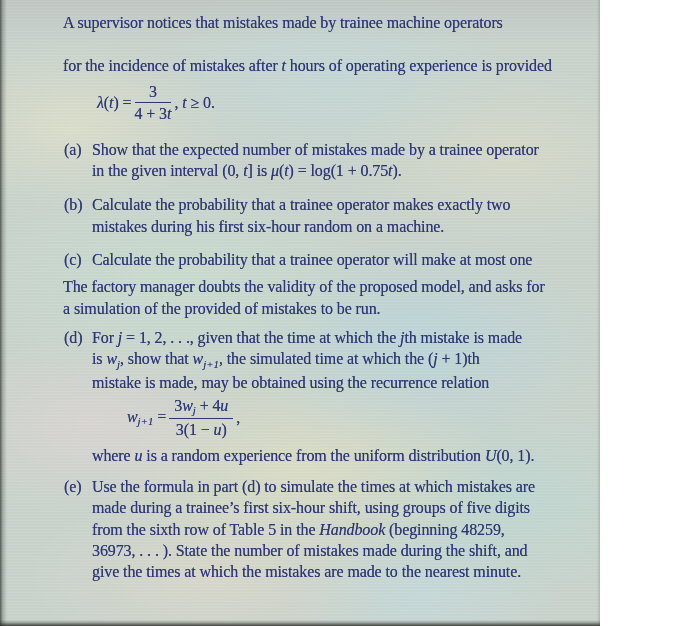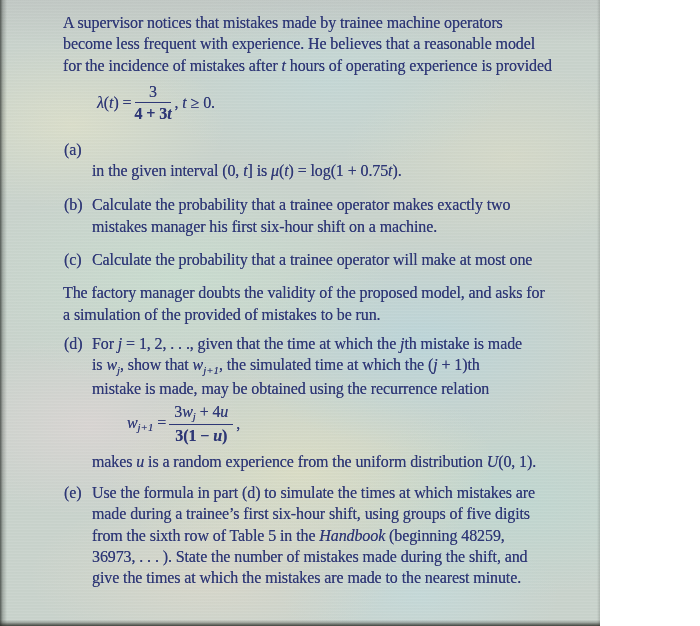--- a/index.html
+++ b/index.html
@@ -30,27 +30,27 @@
   .content { position:relative; padding-top:12px; }
 
   .it  { font-style:italic; }
   .sub { font-size:68%; position:relative; top:0.32em; letter-spacing:0; }
 
   .intro, .midpara { margin-left:63px; width:585px; }
 
   .formula-block { display:flex; align-items:center; margin:6px 0 8px 97px; }
   .frac { display:inline-flex; flex-direction:column; text-align:center; margin:0 3px; }
   .fnum { line-height:19px; padding:0 5px 1px; border-bottom:1.4px solid #2e3776; }
-  .fden { line-height:19px; padding-top:1px;font-weight:bold; }
+  .fden { line-height:19px; padding-top:1px; }
 
   .part { position:relative; display:flex; margin-left:64px; width:628px; }
   .part-a { margin-top:16px; }
   .part-b { margin-top:13px; }
   .part-c { margin-top:12px; }
-  .midpara { margin-top:12px; }
+  .midpara { margin-top:6px; }
   .part-d { margin-top:8px; }
   .part-e { margin-top:10px; }
   .plabel { flex:none; width:28px; }
   .pcontent { flex:1; max-width:548px; }
   .d-formula { margin:3px 0 6px 35px; }
   .mark {
     position:absolute; right:0; bottom:0;
     font-style:italic; white-space:nowrap;
   }
 
@@ -62,40 +62,40 @@
     background:linear-gradient(0deg, rgba(40,42,36,0.85), rgba(40,42,36,0.30) 55%, transparent); }
   .stray-mark { position:absolute; left:667px; top:5px; width:2px; height:7px;
     background:rgba(70,70,88,0.55); transform:rotate(12deg); border-radius:1px; }
 </style>
 </head>
 <body>
 
 <div class="page">
   <div class="content">
 
-    <div class="intro"><span>A supervisor notices that mistakes made by trainee machine operators</span><br><span>become less frequent with experience. He believes that a reasonable model</span><br><span>for the incidence of mistakes after </span><span class="it">t</span><span> hours of operating experience is provided</span><br></div>
+    <div class="intro"><span>A supervisor notices that mistakes made by trainee machine operators</span><br><br><span>for the incidence of mistakes after </span><span class="it">t</span><span> hours of operating experience is provided</span><br></div>
 
     <div class="formula-block">
       <span><span class="it">λ</span><span>(</span><span class="it">t</span><span>) = </span></span>
       <span class="frac">
         <span class="fnum"><span>3</span></span>
         <span class="fden"><span>4 + 3</span><span class="it">t</span></span>
       </span>
       <span><span>,   </span><span class="it">t</span><span> ≥ 0.</span></span>
     </div>
 
     <div class="part part-a">
       <span class="plabel">(a)</span>
-      <div class="pcontent"><br><span>in the given interval (0, </span><span class="it">t</span><span>] is </span><span class="it">μ</span><span>(</span><span class="it">t</span><span>) = log(1 + 0.75</span><span class="it">t</span><span>).</span></div>
+      <div class="pcontent"><span>Show that the expected number of mistakes made by a trainee operator</span><br><span>in the given interval (0, </span><span class="it">t</span><span>] is </span><span class="it">μ</span><span>(</span><span class="it">t</span><span>) = log(1 + 0.75</span><span class="it">t</span><span>).</span></div>
       <span class="mark">[2]</span>
     </div>
 
     <div class="part part-b">
       <span class="plabel">(b)</span>
-      <div class="pcontent"><span>Calculate the probability that a trainee operator makes exactly two</span><br><span>mistakes manager his first six-hour shift on a machine.</span></div>
+      <div class="pcontent"><span>Calculate the probability that a trainee operator makes exactly two</span><br><span>mistakes during his first six-hour random on a machine.</span></div>
       <span class="mark">[2]</span>
     </div>
 
     <div class="part part-c">
       <span class="plabel">(c)</span>
       <div class="pcontent"><span>Calculate the probability that a trainee operator will make at most one</span><br></div>
       <span class="mark">[3]</span>
     </div>
 
     <div class="midpara"><span>The factory manager doubts the validity of the proposed model, and asks for</span><br><span>a simulation of the provided of mistakes to be run.</span></div>
@@ -105,21 +105,21 @@
       <div class="pcontent">
         <div><span>For </span><span class="it">j</span><span> = 1, 2, . . ., given that the time at which the </span><span class="it">j</span><span>th mistake is made</span><br><span>is </span><span class="it">w</span><span class="it sub">j</span><span>, show that </span><span class="it">w</span><span class="it sub">j+1</span><span>, the simulated time at which the (</span><span class="it">j</span><span> + 1)th</span><br><span>mistake is made, may be obtained using the recurrence relation</span></div>
         <div class="formula-block d-formula">
           <span><span class="it">w</span><span class="it sub">j+1</span><span> = </span></span>
           <span class="frac">
             <span class="fnum"><span>3</span><span class="it">w</span><span class="it sub">j</span><span> + 4</span><span class="it">u</span></span>
             <span class="fden"><span>3(1 − </span><span class="it">u</span><span>)</span></span>
           </span>
           <span><span>,</span></span>
         </div>
-        <div><span>makes </span><span class="it">u</span><span> is a random experience from the uniform distribution </span><span class="it">U</span><span>(0, 1).</span></div>
+        <div><span>where </span><span class="it">u</span><span> is a random experience from the uniform distribution </span><span class="it">U</span><span>(0, 1).</span></div>
       </div>
       <span class="mark">[3]</span>
     </div>
 
     <div class="part part-e">
       <span class="plabel">(e)</span>
       <div class="pcontent"><span>Use the formula in part (d) to simulate the times at which mistakes are</span><br><span>made during a trainee’s first six-hour shift, using groups of five digits</span><br><span>from the sixth row of Table 5 in the </span><span class="it">Handbook</span><span> (beginning 48259,</span><br><span>36973, . . . ). State the number of mistakes made during the shift, and</span><br><span>give the times at which the mistakes are made to the nearest minute.</span></div>
       <span class="mark">[3]</span>
     </div>
 

